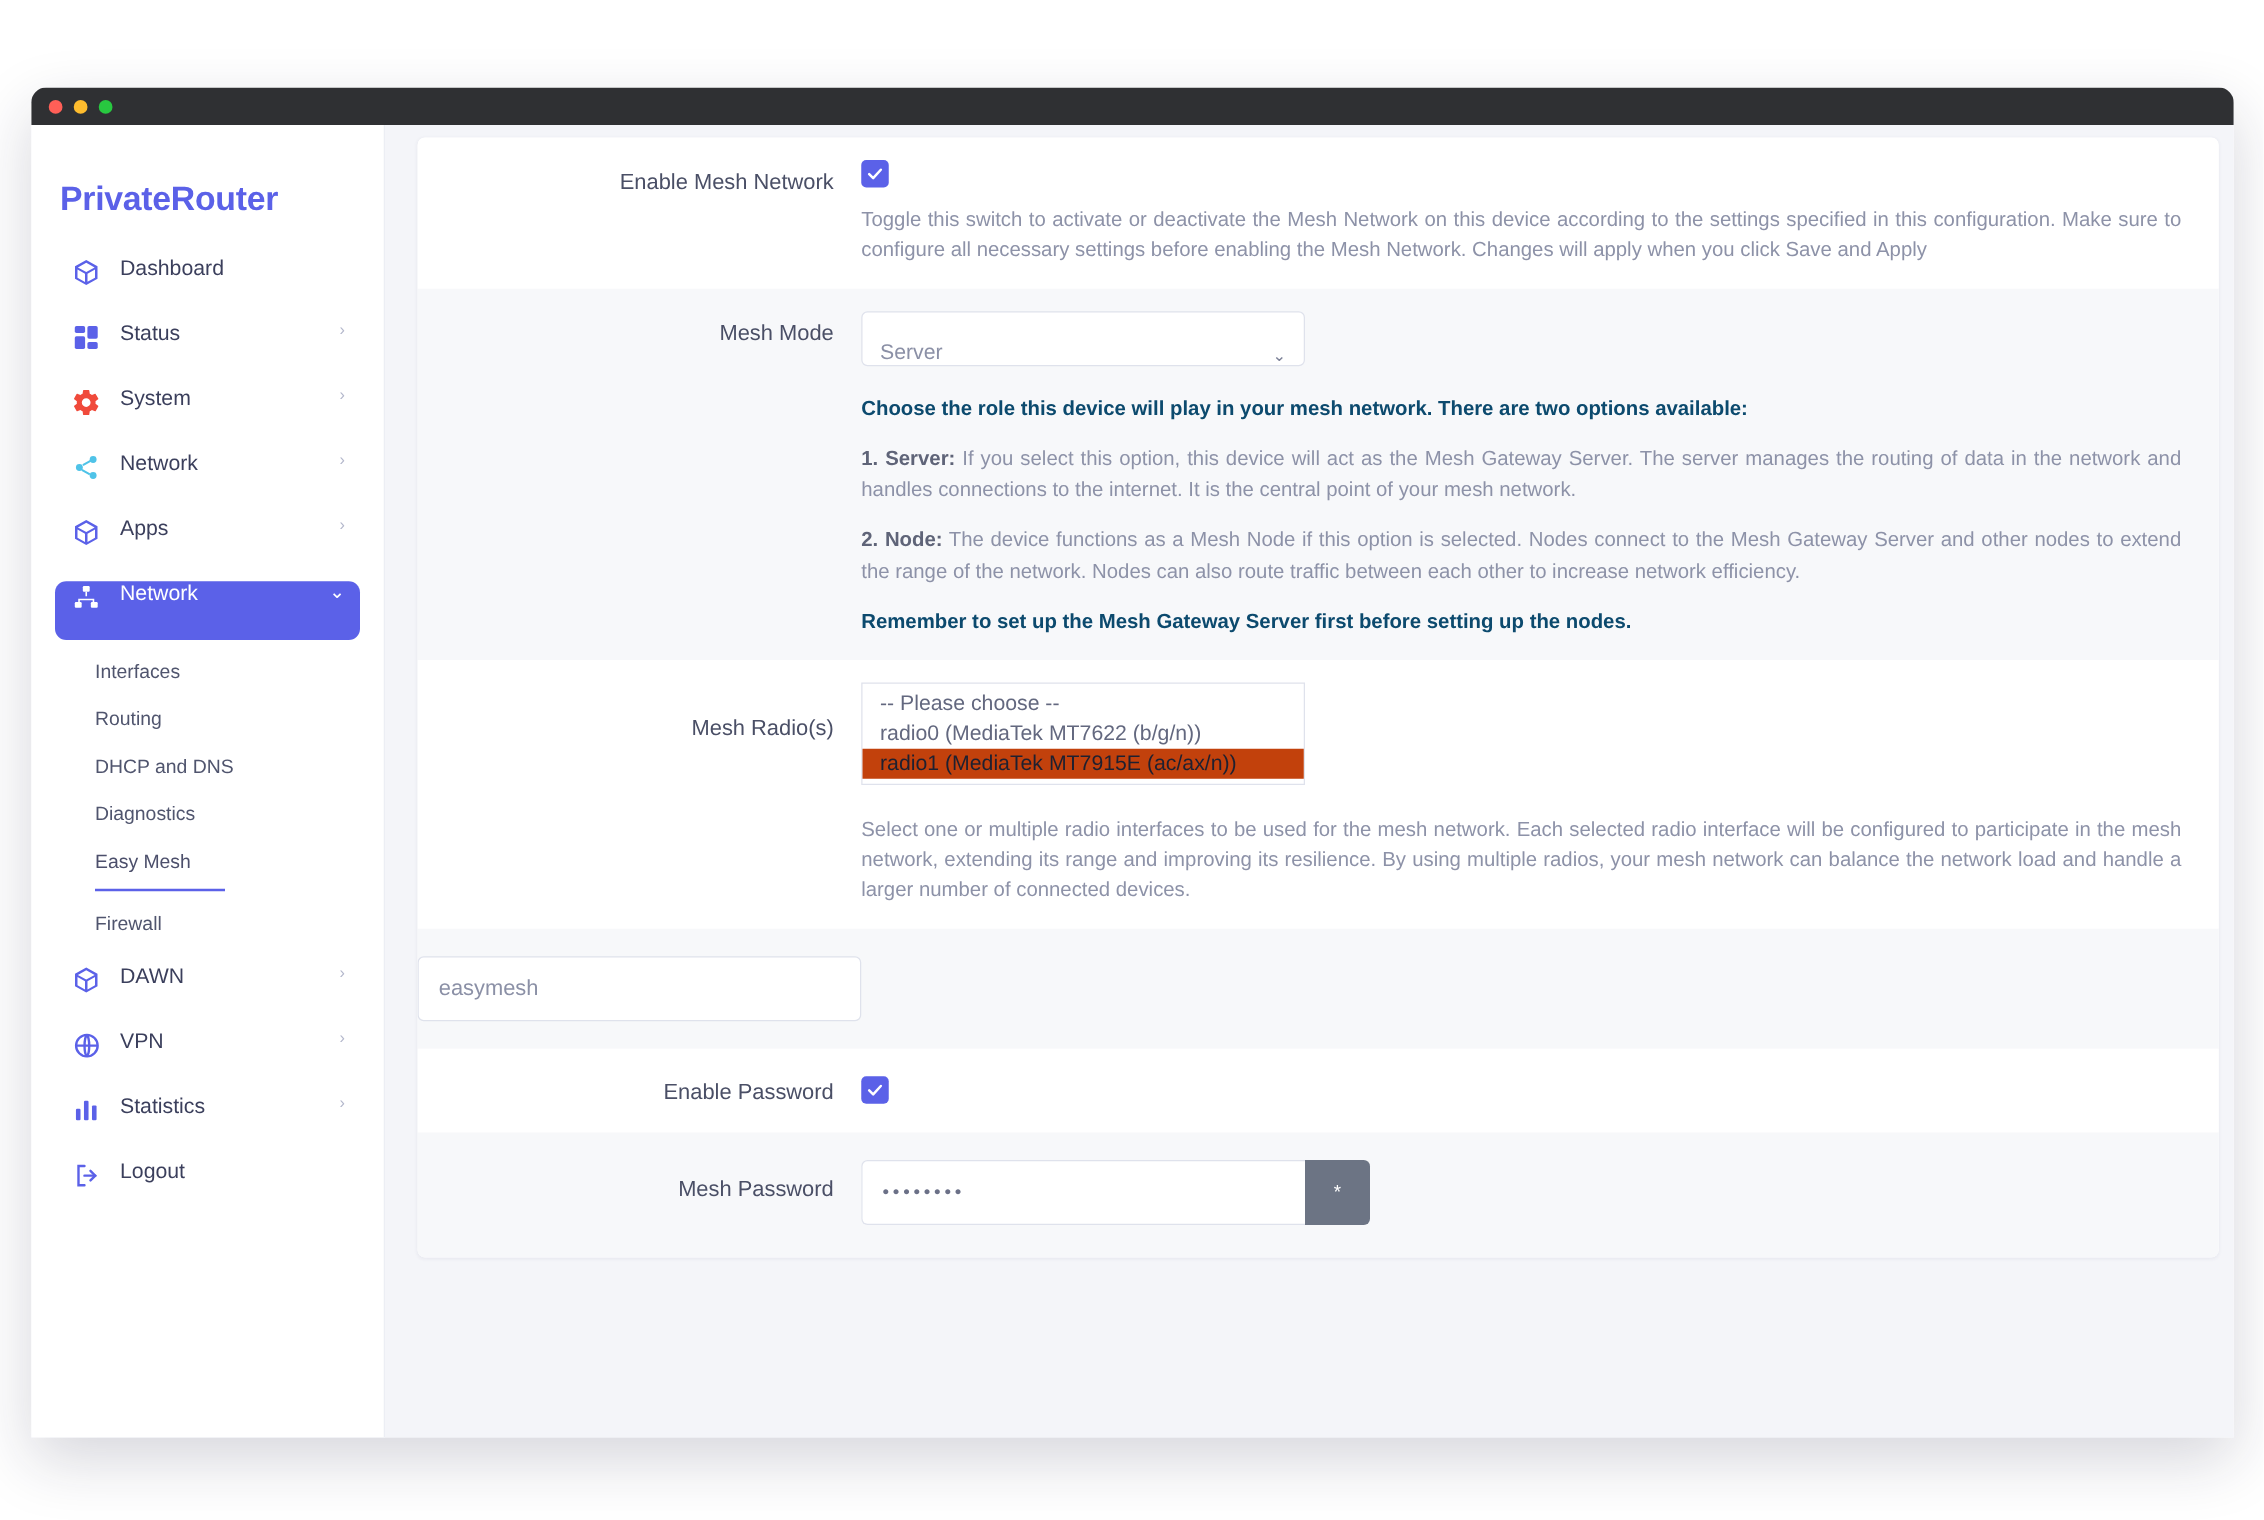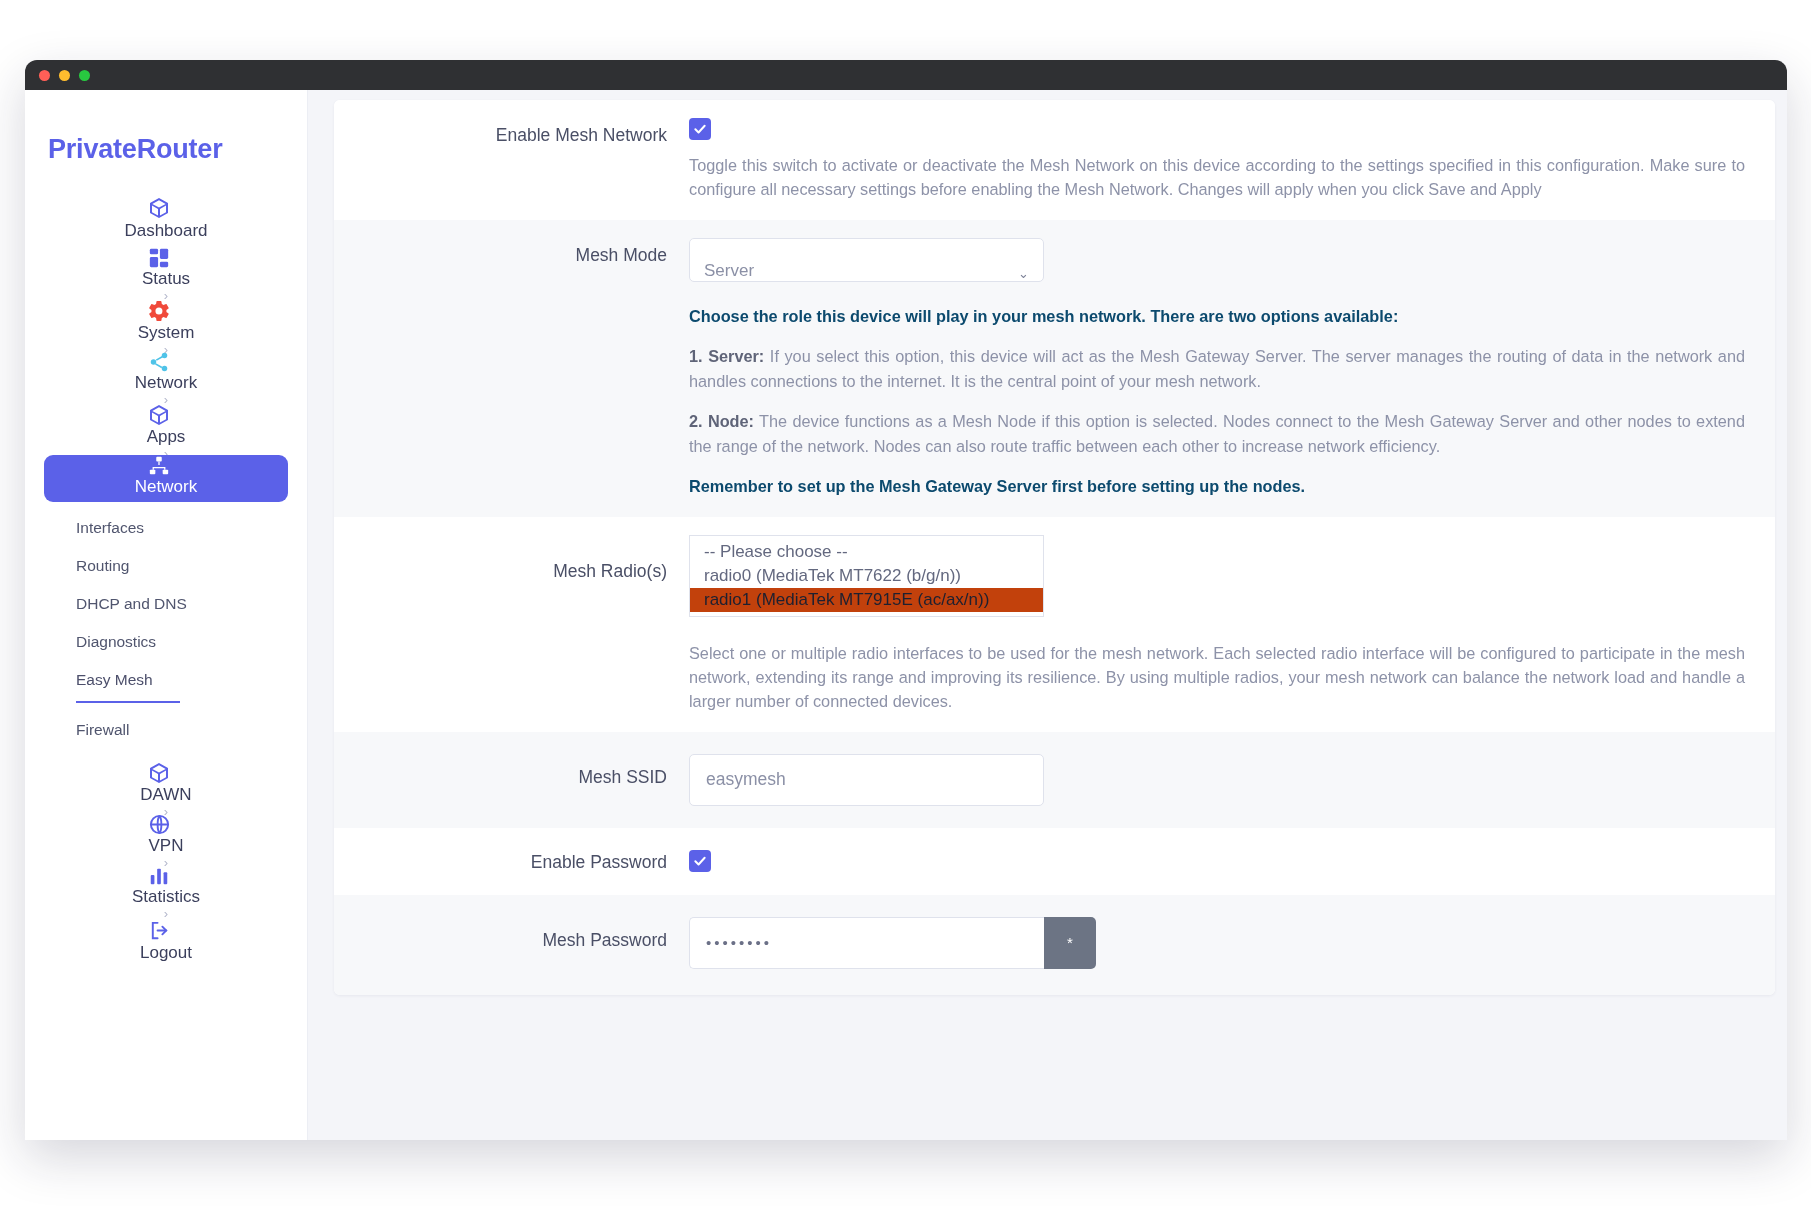--- a/index.html
+++ b/index.html
@@ -11,21 +11,21 @@
   }
   .page {
     position: relative;
     width: 1811px; height: 1216px;
     background: #ffffff;
     overflow: hidden;
   }
   
   .window {
     position: absolute;
-    left: 25px; top: 60px;
+    left: 25px; top: 70px;
     width: 1762px; height: 1080px;
     border-radius: 12px 12px 0 0;
     background: #fbfbfd;
     box-shadow: 0 18px 50px rgba(30,30,60,0.18);
     overflow: hidden;
   }
   .titlebar {
     height: 30px;
     background: #2f3033;
     display: flex;
@@ -56,30 +56,28 @@
   .brand {
     font-size: 27px;
     font-weight: bold;
     color: #5b61e8;
     padding: 18px 0 24px 23px;
     letter-spacing: -0.2px;
   }
   .nav { padding: 6px 19px 0 19px; }
   .nav-item {
     display: flex;
-    align-items: center;
     height: 47px;
     border-radius: 9px;
     padding: 0 12px 0 12px;
     color: #3b3f5c;
     font-size: 17px;
     margin-bottom: 5px;
     cursor: pointer;
     position: relative;
-    flex-direction: column;
   }
   .nav-item .ico {
     width: 26px; height: 26px;
     margin-right: 14px;
     display: inline-flex;
     align-items: center;
     justify-content: center;
   }
   .nav-item .label { flex: 1; }
   .nav-item .chev {
@@ -426,21 +424,20 @@
               <div class="listbox">
                 <div class="opt">-- Please choose --</div>
                 <div class="opt">radio0 (MediaTek MT7622 (b/g/n))</div>
                 <div class="opt selected">radio1 (MediaTek MT7915E (ac/ax/n))</div>
               </div>
               <div class="help" style="margin-top:24px;">Select one or multiple radio interfaces to be used for the mesh network. Each selected radio interface will be configured to participate in the mesh network, extending its range and improving its resilience. By using multiple radios, your mesh network can balance the network load and handle a larger number of connected devices.</div>
             </div>
           </div>
 
           <div class="row alt" style="padding-top:22px;padding-bottom:22px;">
-            <div class="row-label" style="padding-top:13px;">Mesh SSID</div>
             <div class="row-body">
               <div class="input" placeholder="easymesh">easymesh</div>
             </div>
           </div>
 
           <div class="row" style="padding-top:22px;padding-bottom:22px;">
             <div class="row-label" style="padding-top:2px;">Enable Password</div>
             <div class="row-body">
               <span class="checkbox">
                 <svg viewBox="0 0 24 24" fill="none" stroke="#ffffff" stroke-width="3.4" stroke-linecap="round" stroke-linejoin="round">

